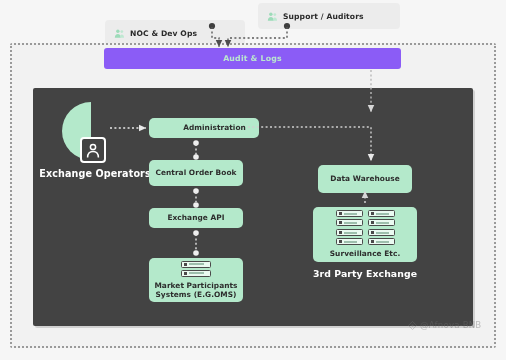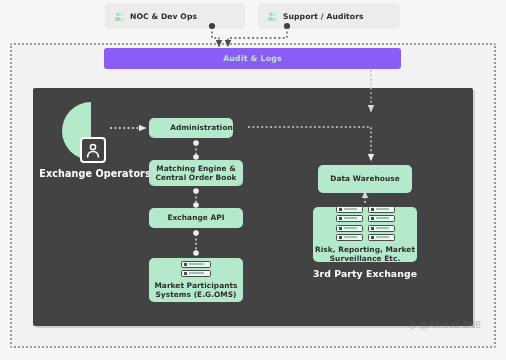--- a/index.html
+++ b/index.html
@@ -32,21 +32,21 @@
     color: #2b2b2b;
     letter-spacing: .1px;
   }
   .people-ico {
     width: 11px; height: 11px;
     margin-right: 5px;
     flex: 0 0 auto;
     display: block;
   }
 
-  #pill-noc     { left: 105px; top: 3px;  width: 140px; }
+  #pill-noc     { left: 105px; top: 20px;  width: 140px; }
   #pill-support { left: 258px; top: 3px;  width: 142px; }
 
   
   #enclosure {
     position: absolute;
     left: 10px; top: 43px;
     width: 486px; height: 305px;
     border: 2px dotted #9a9a9a;
     box-sizing: border-box;
     background: #f2f2f2;
@@ -94,21 +94,21 @@
     text-align: center;
   }
   .gbox .gtext {
     font-size: 7.4px;
     font-weight: bold;
     color: #2d2d2d;
     line-height: 9.5px;
     letter-spacing: .05px;
   }
 
-  #box-admin    { left: 149px; top: 118px; width: 84px;  height: 20px; padding-left: 21px; }
+  #box-admin    { left: 149px; top: 118px; width: 110px;  height: 20px; padding-left: 21px; }
   #box-matching { left: 149px; top: 160px; width: 94px;  height: 26px; }
   #box-api      { left: 149px; top: 208px; width: 94px;  height: 20px; }
   #box-market   { left: 149px; top: 258px; width: 94px;  height: 44px; }
   #box-dw       { left: 318px; top: 165px; width: 94px;  height: 28px; }
   #box-third    { left: 313px; top: 207px; width: 104px; height: 55px; }
 
   
   #operators {
     position: absolute;
     left: 40px; top: 100px;
@@ -256,21 +256,20 @@
       </svg>
     </div>
     <div id="op-label">Exchange Operators</div>
   </div>
 
   <div class="gbox" id="box-admin">
     <span class="gtext">Administration</span>
   </div>
 
   <div class="gbox" id="box-matching">
-    <span class="gtext">Matching Engine &amp;</span>
     <span class="gtext">Central Order Book</span>
   </div>
 
   <div class="gbox" id="box-market">
     <div class="srv-stack" id="market-icons">
       <div class="srv-unit">
         <span class="srv-led"></span>
         <span class="srv-bar"></span>
       </div>
       <div class="srv-unit">
@@ -326,21 +325,20 @@
         <div class="srv-unit">
             <span class="srv-led"></span>
             <span class="srv-bar"></span>
           </div>
         <div class="srv-unit">
             <span class="srv-led"></span>
             <span class="srv-bar"></span>
           </div>
       </div>
     </div>
-    <span class="gtext">Risk, Reporting,  Market</span>
     <span class="gtext">Surveillance Etc.</span>
   </div>
 
   <div id="third-caption">3rd Party Exchange</div>
 
   <svg id="wires">
     <defs>
       <marker id="arrow-dark" markerWidth="7" markerHeight="7" refX="5.2" refY="3" orient="auto">
         <path d="M0,0.6 L5.4,3 L0,5.4 Z" fill="#4d4d4d"></path>
       </marker>

